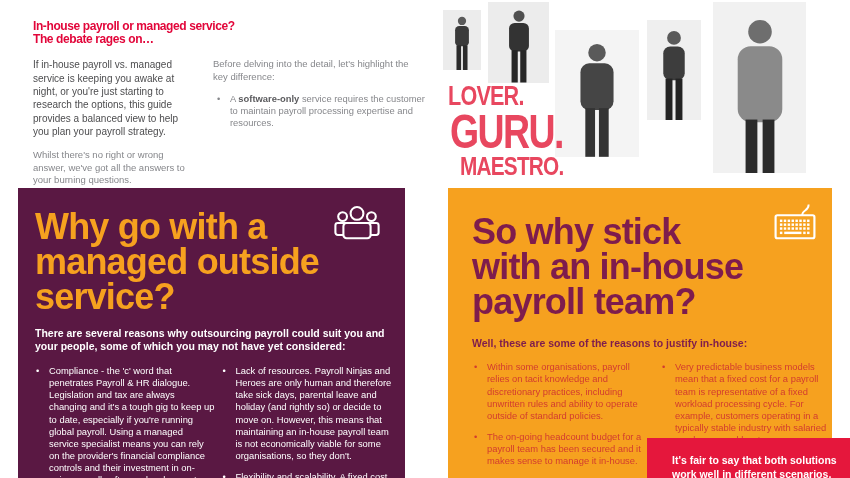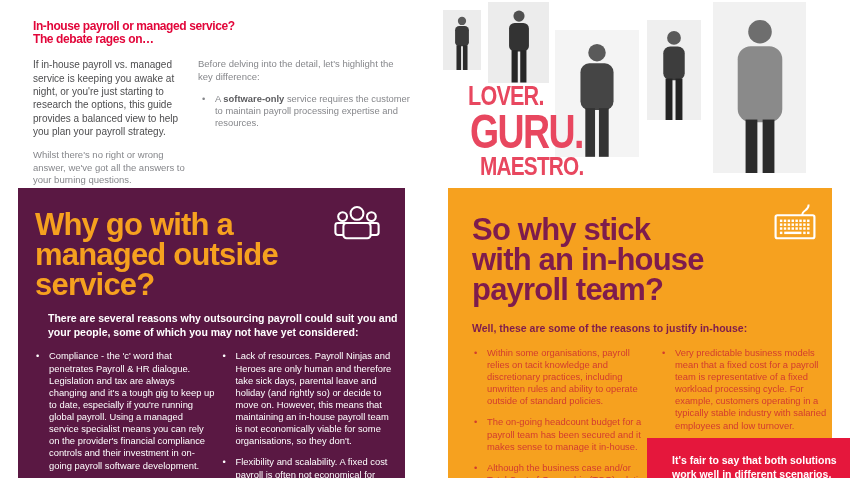--- a/index.html
+++ b/index.html
@@ -5,57 +5,57 @@
   html,body{margin:0;padding:0;background:#fff;}
   .page{position:relative;width:850px;height:478px;background:#ffffff;overflow:hidden;
         font-family:"Liberation Sans",sans-serif;-webkit-font-smoothing:antialiased;}
 
   
   .intro{position:absolute;left:33px;top:20px;width:392px;}
   .intro h1{margin:0;font-size:12px;line-height:1.06;color:#E2063A;letter-spacing:-0.4px;font-weight:bold;}
   .intro h1 span{display:block;}
   .intro-cols{display:flex;margin-top:13px;}
   .col-a{width:152px;margin-right:13px;}
-  .col-b{width:212px;}
+  .col-b{width:212px;margin-left:15px;}
   .lead{font-weight:normal;color:#4D4D4F;font-size:10px;line-height:1.33;margin:0;}
   .sub{color:#86878B;font-size:9.5px;line-height:1.3;margin:11px 0 0;}
   .col-b p{color:#86878B;font-size:9.5px;line-height:1.28;margin:0 0 10px;}
   .col-b .bl{color:#86878B;}
   .col-b b{color:#5B5B5E;}
 
   
   .photo{position:absolute;background:#ECECEC;overflow:hidden;}
   .photo svg{position:absolute;bottom:0;left:50%;transform:translateX(-50%);height:92%;}
   .ph1{left:443px;top:10px;width:38px;height:60px;}
   .ph2{left:488px;top:2px;width:61px;height:81px;}
   .ph3{left:555px;top:30px;width:84px;height:127px;background:#F4F4F4;}
   .ph4{left:647px;top:20px;width:54px;height:100px;background:#EFEFEF;}
   .ph5{left:713px;top:2px;width:93px;height:171px;background:#F1F1F1;}
 
   
-  .brand{position:absolute;left:468px;top:83px;color:#E8475F;font-weight:bold;}
+  .brand{position:absolute;left:448px;top:83px;color:#E8475F;font-weight:bold;}
   .brand div{transform-origin:left top;}
   .brand .w1{font-size:27px;line-height:1;letter-spacing:-1px;transform:scaleX(.8);}
   .brand .w2{font-size:48px;line-height:.9;letter-spacing:-2px;transform:scaleX(.78);margin-left:2px;}
   .brand .w3{font-size:26px;line-height:1;letter-spacing:-1px;transform:scaleX(.8);margin-left:12px;}
 
   
   .bl{position:relative;padding-left:17px;font-size:9.4px;line-height:1.29;margin-bottom:9px;}
   .bl::before{content:"\2022";position:absolute;left:4px;top:0;}
 
   
   .panel{position:absolute;top:188px;height:330px;box-sizing:border-box;}
   .panel-managed{left:18px;width:387px;background:#5A1843;}
   .panel-inhouse{left:448px;width:384px;background:#F6A11F;}
-  .panel h2{margin:0;font-weight:bold;letter-spacing:-0.8px;font-size:31px;line-height:.97;}
+  .panel h2{margin:0;font-weight:bold;letter-spacing:-0.8px;font-size:36px;line-height:.97;}
   .panel h2 span{display:block;}
   .panel-managed h2{color:#F6A11F;padding:22px 0 0 17px;}
   .panel-inhouse h2{color:#7E1C4D;padding:27px 0 0 24px;}
   .panel-intro{font-weight:bold;font-size:10.5px;line-height:1.3;}
-  .panel-managed .panel-intro{color:#ffffff;margin:12px 30px 0;width:352px;}
+  .panel-managed .panel-intro{color:#ffffff;margin:12px 17px 0;width:352px;}
   .panel-inhouse .panel-intro{color:#7E1C4D;margin:17px 24px 0;}
   .cols{display:flex;margin-top:11px;}
   .panel-managed .cols{padding:0 8px 0 14px;}
   .panel-managed .c1{width:184px;margin-right:4px;}
   .panel-managed .c2{width:180px;}
   .panel-managed .bl{color:#ffffff;}
   .panel-inhouse .cols{padding:0 4px 0 22px;}
   .panel-inhouse .c1{width:182px;margin-right:6px;}
   .panel-inhouse .c2{width:170px;}
   .panel-inhouse .bl{color:#D23C2F;}

